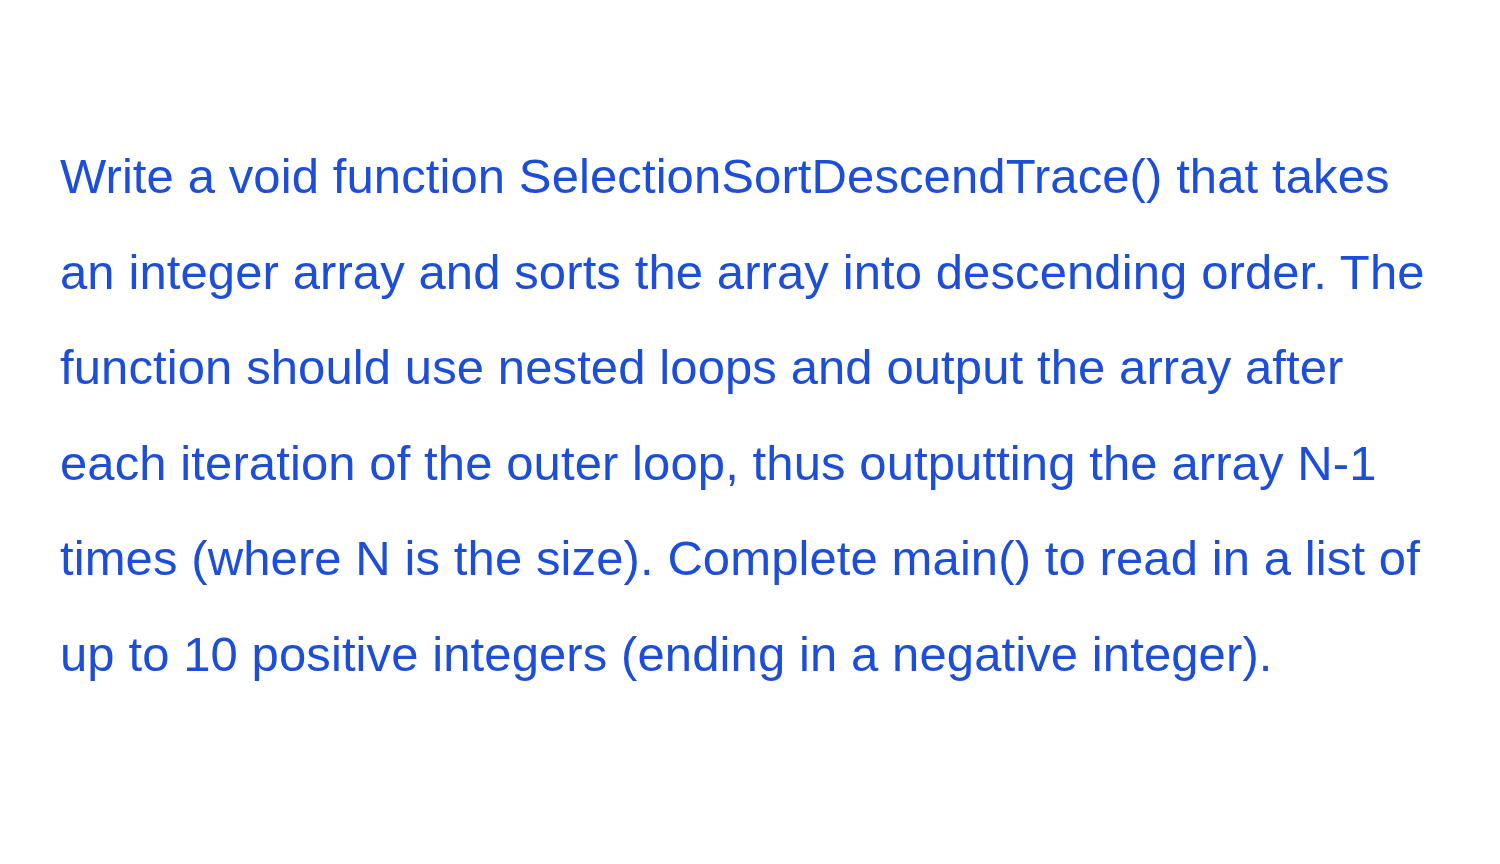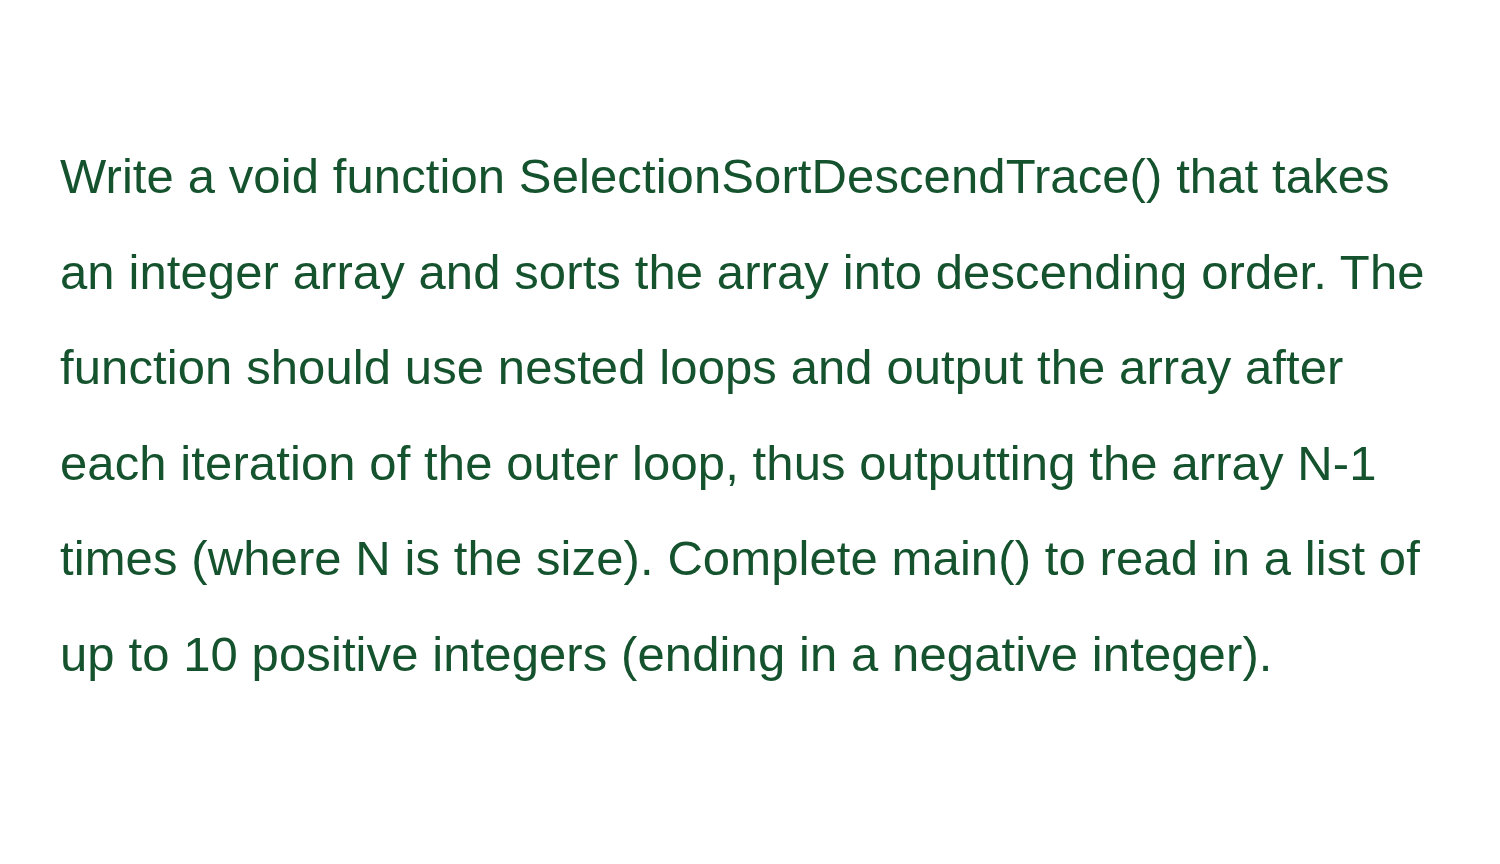--- a/index.html
+++ b/index.html
@@ -13,21 +13,21 @@
   }
   .page {
     box-sizing: border-box;
     width: 1500px;
     height: 864px;
     padding: 80px 60px 60px 60px;
   }
   .problem-text {
     font-size: 49px;
     line-height: 1.95;
-    color: #14532d;
+    color: #1d4ed8;
     letter-spacing: 0.1px;
     font-weight: 400;
   }
 </style>
 </head>
 <body>
 
 <div class="page">
   <p class="problem-text">Write a void function SelectionSortDescendTrace() that takes an integer array and sorts the array into descending order. The function should use nested loops and output the array after each iteration of the outer loop, thus outputting the array N-1 times (where N is the size). Complete main() to read in a list of up to 10 positive integers (ending in a negative integer).</p>
 </div>

